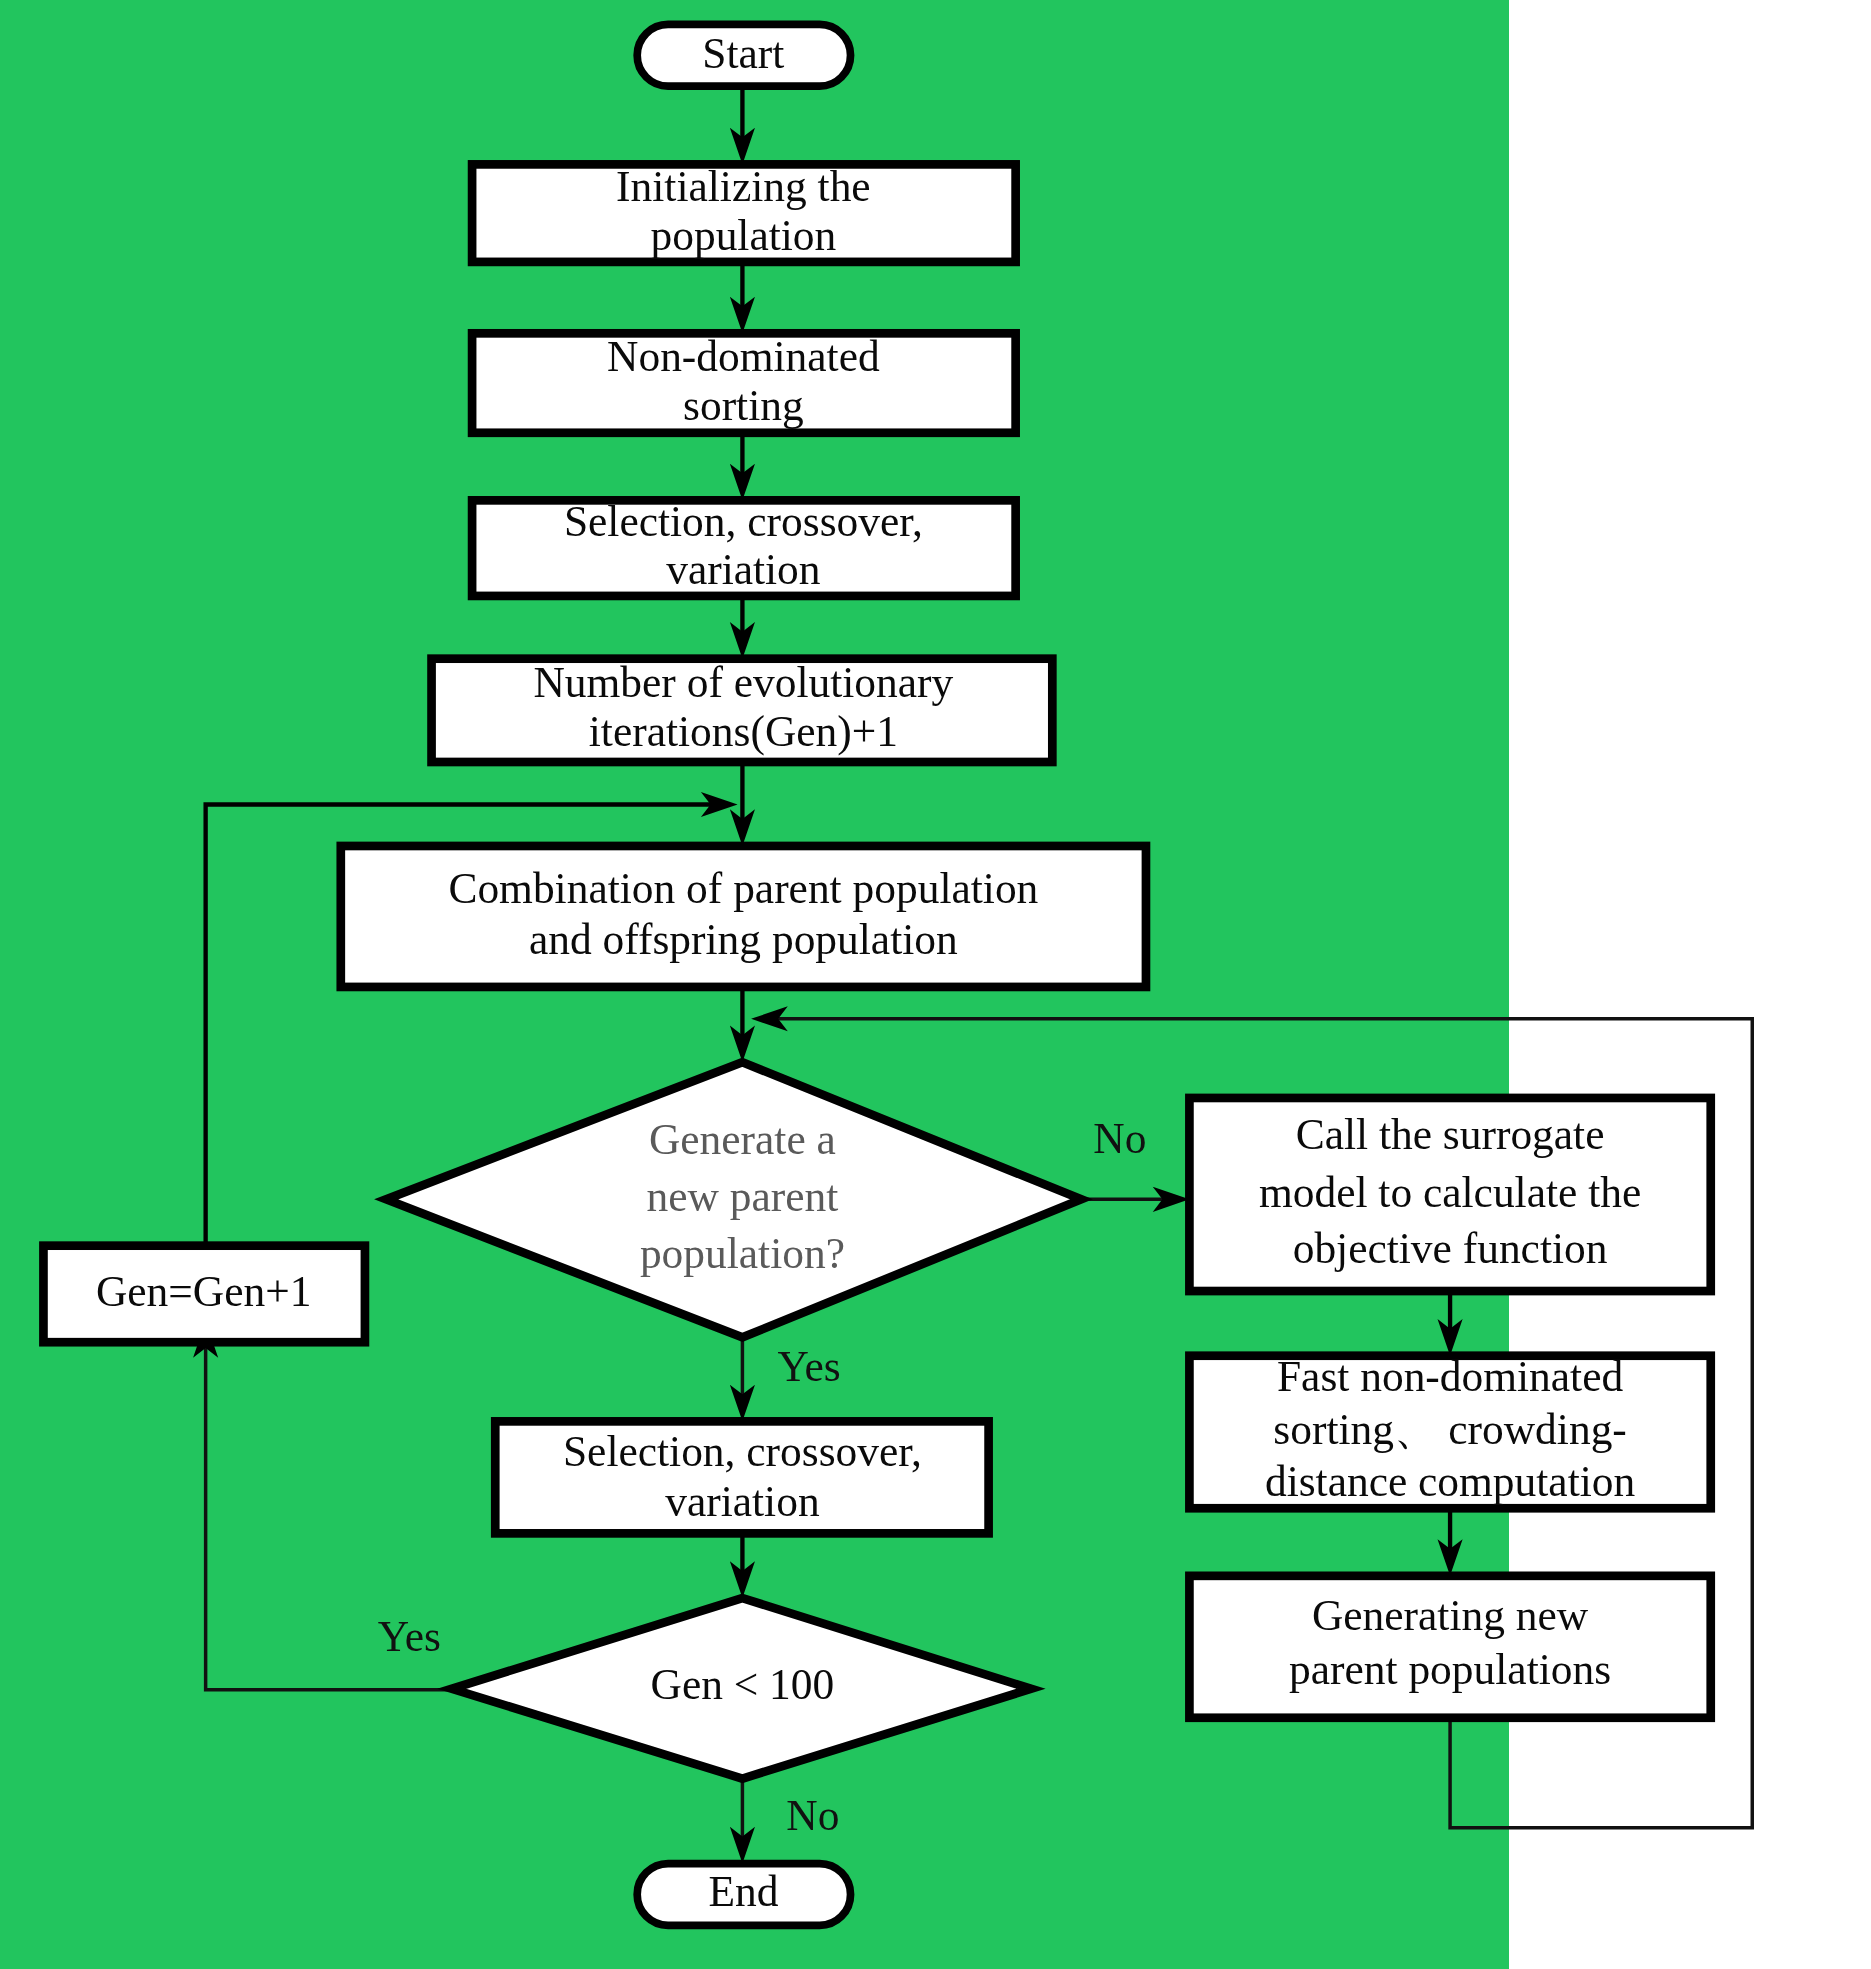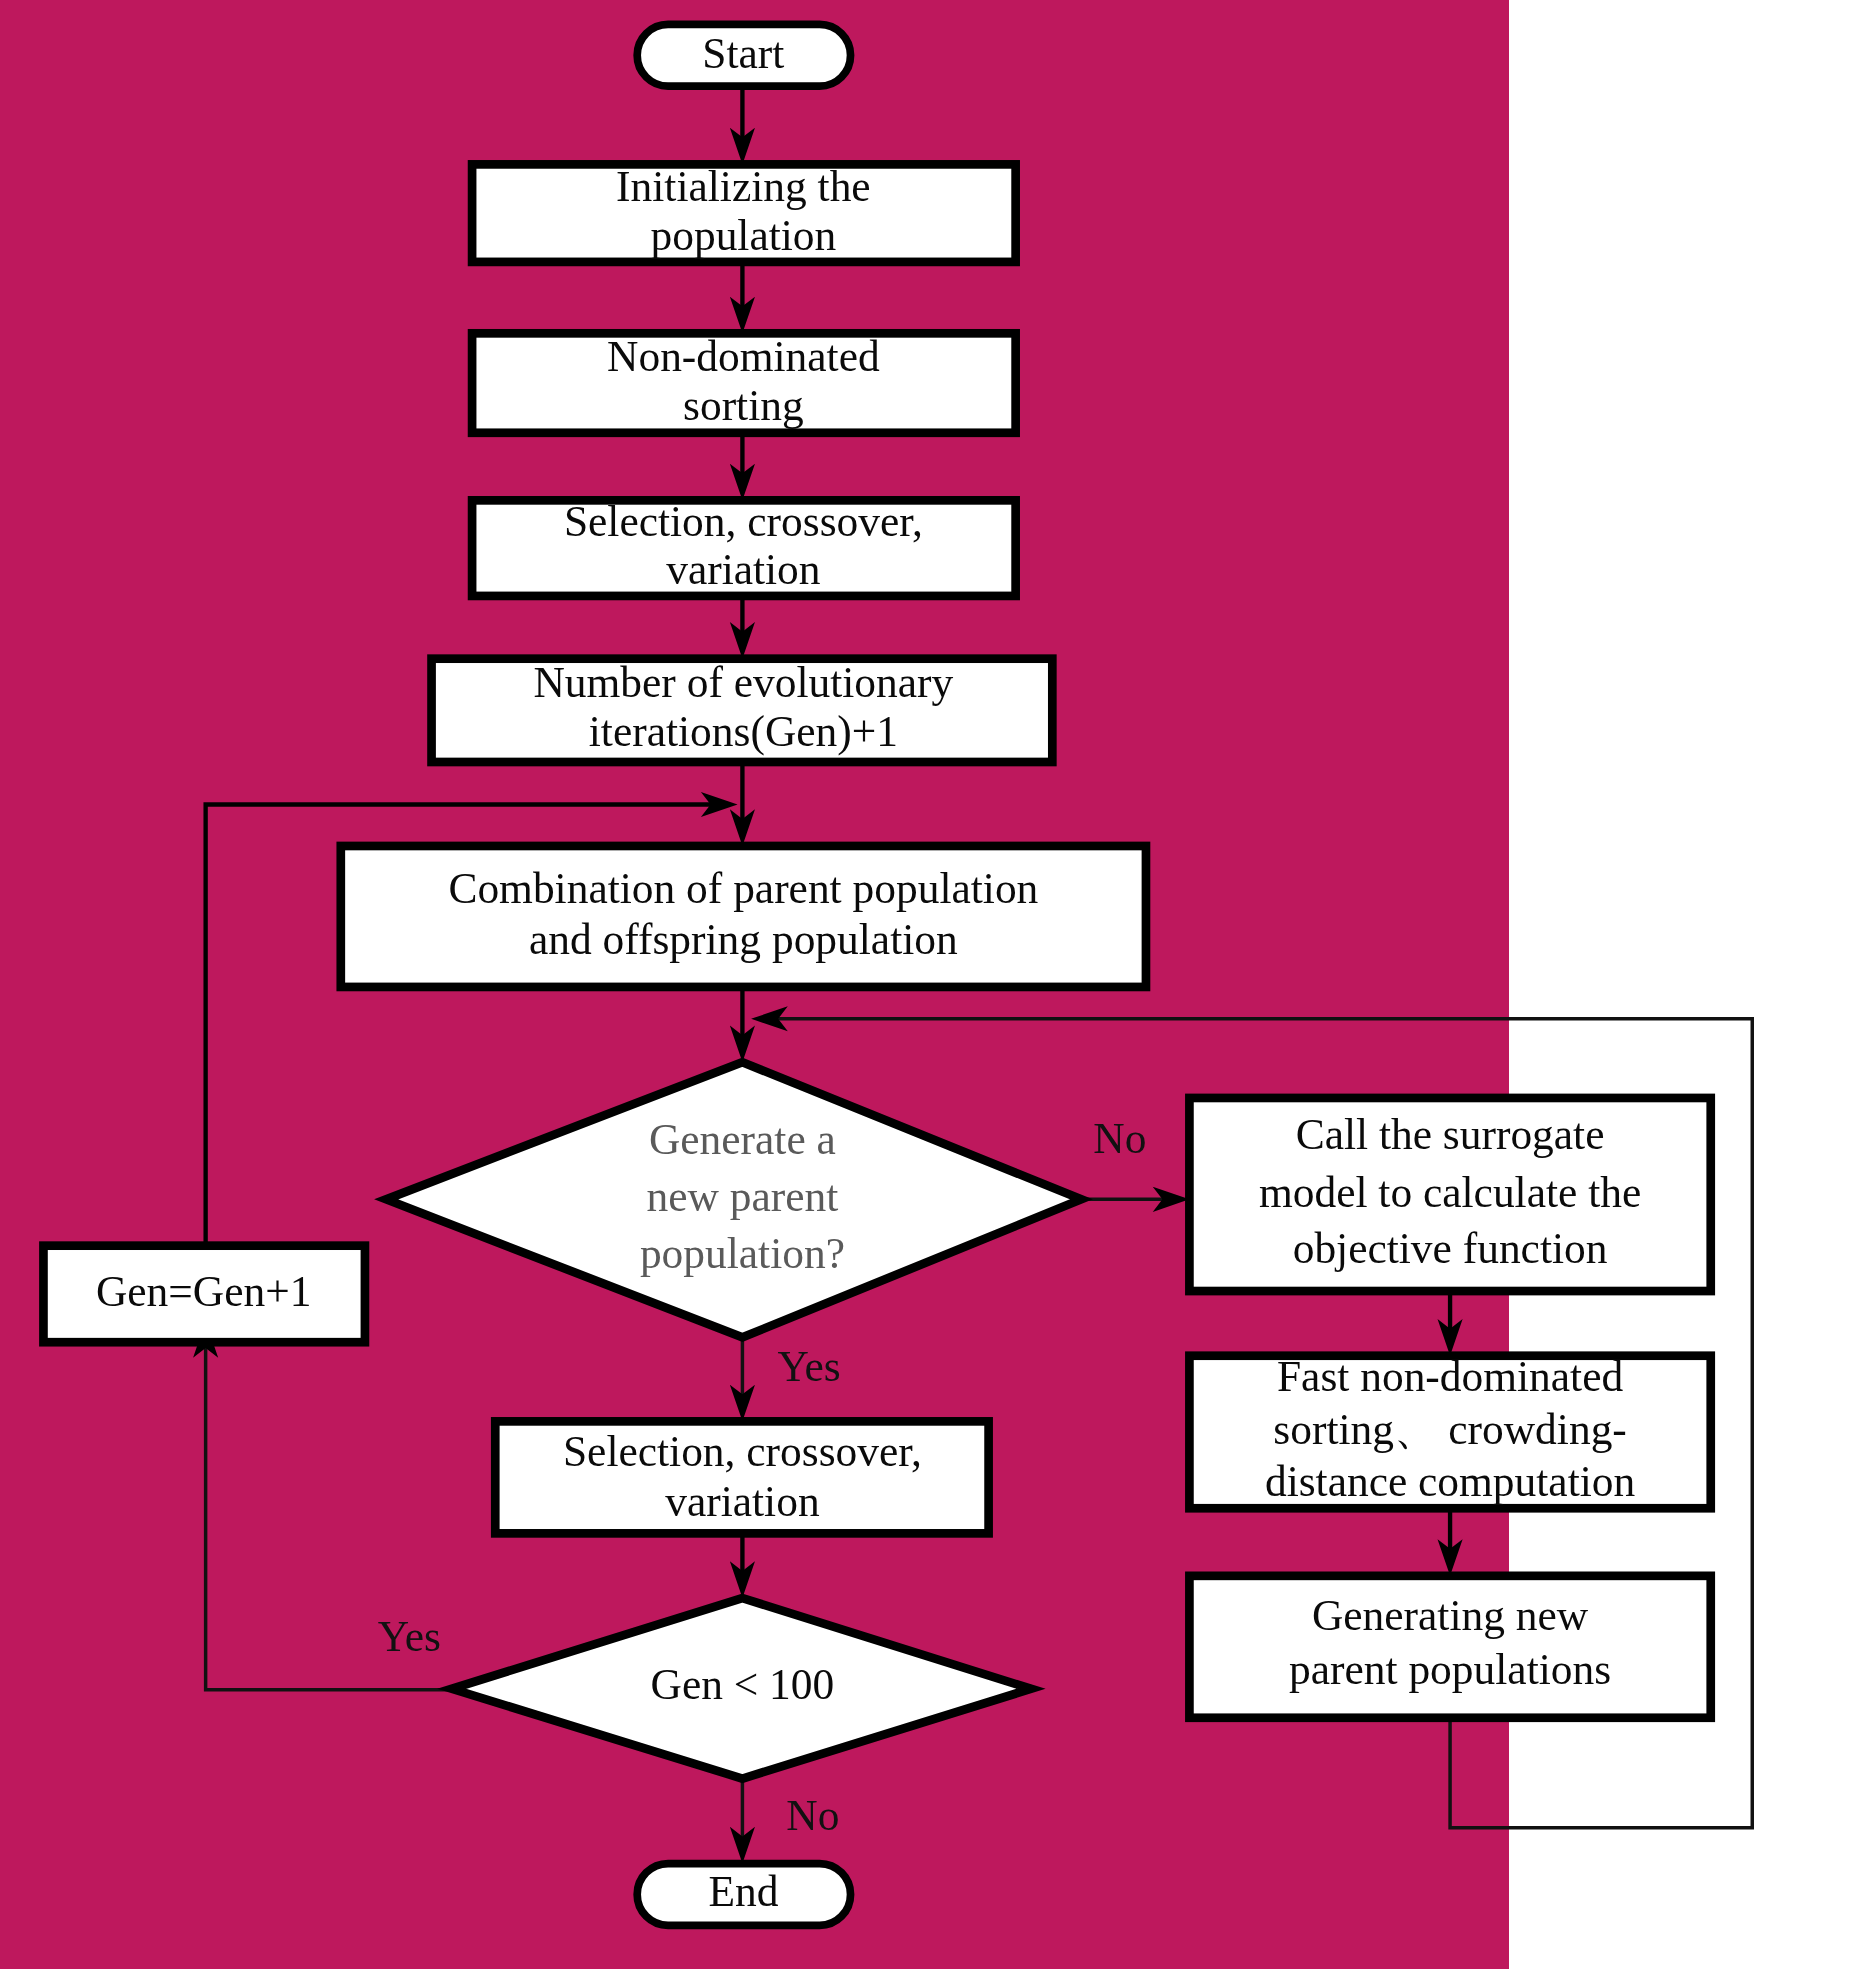--- a/index.html
+++ b/index.html
@@ -10,21 +10,21 @@
   body {
     width: 1871px;
     height: 1970px;
     font-family: "Liberation Serif", "DejaVu Serif", serif;
     overflow: hidden;
   }
   #flowchart-root {
     position: relative;
     width: 1509px;
     height: 1970px;
-    background: #be185d;
+    background: #22c55e;
   }
   svg.fc {
     display: block;
     width: 1871px;
     height: 1970px;
   }
   .node-shape {
     fill: #ffffff;
     stroke: #000000;
     stroke-width: 9;

